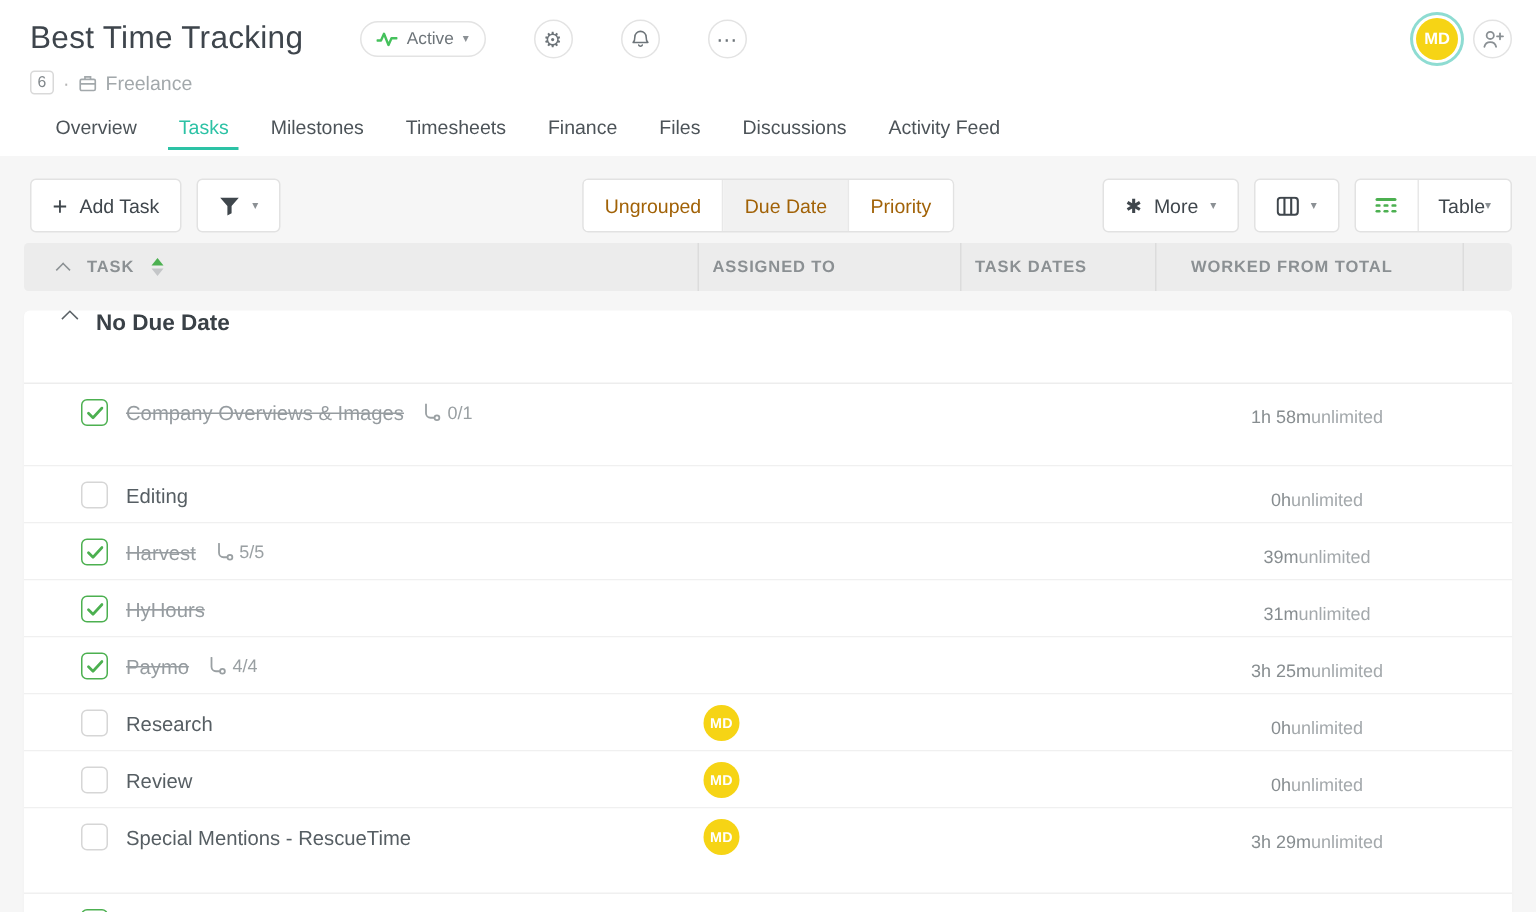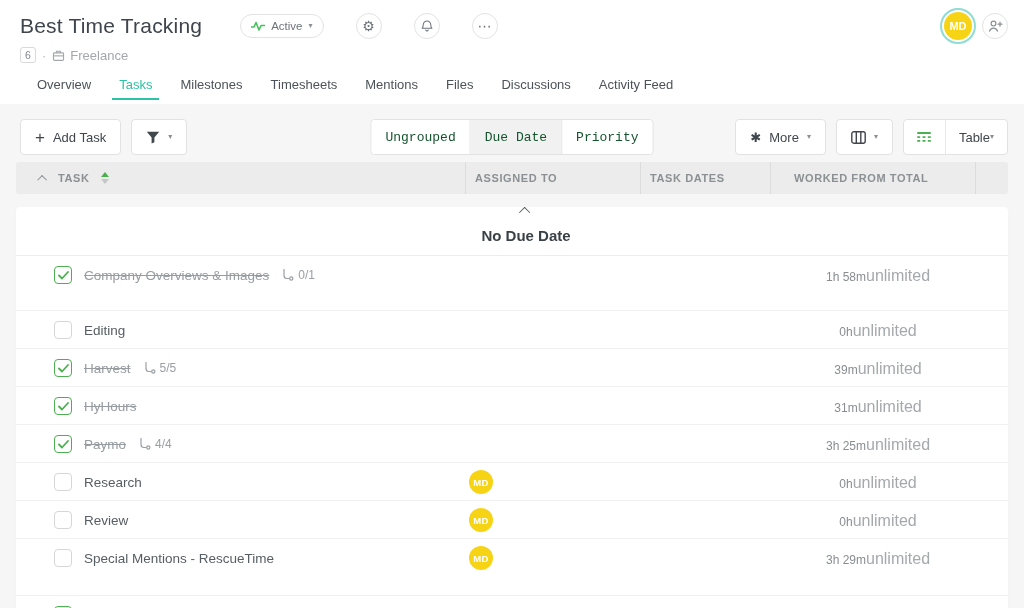--- a/index.html
+++ b/index.html
@@ -35,22 +35,22 @@
     background:var(--accent,#2cc2a5); }
   
   .workspace { background:#f6f6f6; height:518px; position:relative; }
   .toolbar { position:relative; height:51px; padding-top:15px; }
   .btn { height:36px; background:#fff; border:1px solid #e2e2e2; border-radius:4px; display:inline-flex;
     align-items:center; font-size:13px; color:#3f464c; padding:0 14px; cursor:pointer; gap:8px; }
   .toolbar-left { position:absolute; left:20px; top:15px; display:flex; gap:10px; }
   .plus-glyph { font-size:17px; font-weight:400; color:#3f464c; line-height:1; }
   .toolbar-center { position:absolute; left:50%; transform:translateX(-50%); top:15px; display:flex;
     border:1px solid #e2e2e2; border-radius:4px; overflow:hidden; background:#fff; }
-  .seg { height:34px; padding:0 14px; display:flex; align-items:center; font-size:13px; color:#14532d;
-    background:#fff; border-right:1px solid #e8e8e8; cursor:pointer;font-family:Liberation Mono, monospace; }
+  .seg { height:34px; padding:0 14px; display:flex; align-items:center; font-size:13px; color:#a16207;
+    background:#fff; border-right:1px solid #e8e8e8; cursor:pointer; }
   .seg:last-child { border-right:none; }
   .seg.selected { background:#f1f1f1; }
   .toolbar-right { position:absolute; right:16px; top:15px; display:flex; gap:10px; }
   .split-btn { display:flex; height:36px; border:1px solid #e2e2e2; border-radius:4px; background:#fff;
     overflow:hidden; }
   .split-icon { width:42px; display:flex; align-items:center; justify-content:center;
     border-right:1px solid #e8e8e8; cursor:pointer; }
   .split-label { display:flex; align-items:center; padding:0 13px; font-size:13px;
     color:#3f464c; cursor:pointer; }
   .star-glyph { font-size:13px; color:#3f464c; }
@@ -67,22 +67,22 @@
   .chev { width:7px; height:7px; border-left:1.6px solid #8b9093; border-top:1.6px solid #8b9093;
     transform:rotate(45deg) translateY(2px); display:inline-block; }
   .sort-stack { display:inline-flex; flex-direction:column; gap:2px; }
   .tri-up { width:0; height:0; border-left:4px solid transparent; border-right:4px solid transparent;
     border-bottom:5px solid #4cb050; }
   .tri-down { width:0; height:0; border-left:4px solid transparent; border-right:4px solid transparent;
     border-top:5px solid #c4c6c8; }
   
   .card { margin:13px 16px 0 16px; background:#fff; border-radius:4px; height:405px; overflow:hidden;
     box-shadow:0 1px 2px rgba(0,0,0,.03); }
-  .group-header { height:49px; display:flex; align-items:center; gap:12px; padding-left:28px;
-    border-bottom:1px solid #ededed; cursor:pointer;flex-direction:column; }
+  .group-header { height:49px; display:flex; align-items:flex-start; gap:12px; padding-left:28px;
+    border-bottom:1px solid #ededed; cursor:pointer; }
   .group-chev { width:8px; height:8px; border-left:1.7px solid #5a6166; border-top:1.7px solid #5a6166;
     transform:rotate(45deg) translateY(2px); }
   .group-title { font-size:15px; font-weight:bold; color:#3a4147; }
   .row { display:flex; height:38px; border-bottom:1px solid #f0f0f0; background:#fff; }
   .row.tall { height:55px; }
   .row.tall-xl { height:57px; }
   .row > div { height:38px; display:flex; align-items:center; }
   .col-task { flex:0 0 449px; padding-left:38px; gap:12px; }
   .col-assigned { flex:0 0 175px; padding-left:4px; }
   .col-dates { flex:0 0 130px; }
@@ -95,21 +95,21 @@
   .row.completed .checkbox { border-color:#4cb050; }
   .row.completed .checkbox svg { display:block; }
   .task-label { font-size:13.5px; color:#565e63; cursor:pointer; white-space:nowrap; }
   .row.completed .task-label { color:#969ca0; text-decoration:line-through; }
   .subtask-badge { display:inline-flex; align-items:center; gap:4px; color:#9aa0a3; font-size:12px; }
   .avatar-sm { width:24px; height:24px; border-radius:50%; background:var(--avatar-yellow,#f6d415);
     color:#fff; font-size:9.5px; font-weight:bold; display:flex; align-items:center;
     justify-content:center; cursor:pointer; letter-spacing:.3px; }
   .worked-line { display:flex; justify-content:space-between; align-items:baseline; }
   .worked-time { font-size:12px; color:#878d90;margin-top:14px; }
-  .worked-total { font-size:16px; color:#a4a9ac; }
+  .worked-total { font-size:12px; color:#a4a9ac; }
   .progress-track { height:5px; background:#ebebeb; border-radius:2.5px; margin-top:4px; }
   .icon-svg { display:block; }
 </style>
 </head>
 <body>
 
 <div class="app-header">
   <div class="title-row">
     <span class="page-title">Best Time Tracking</span>
     <span class="status-pill">
@@ -161,21 +161,21 @@
       </span>
       <span>Freelance</span>
     </span>
   </div>
 
   <div class="tabs">
     <a class="tab">Overview</a>
     <a class="tab active">Tasks</a>
     <a class="tab">Milestones</a>
     <a class="tab">Timesheets</a>
-    <a class="tab">Mentions</a>
+    <a class="tab">Finance</a>
     <a class="tab">Files</a>
     <a class="tab">Discussions</a>
     <a class="tab">Activity Feed</a>
   </div>
 </div>
 
 <div class="workspace">
 
   <div class="toolbar">
     <div class="toolbar-left">

